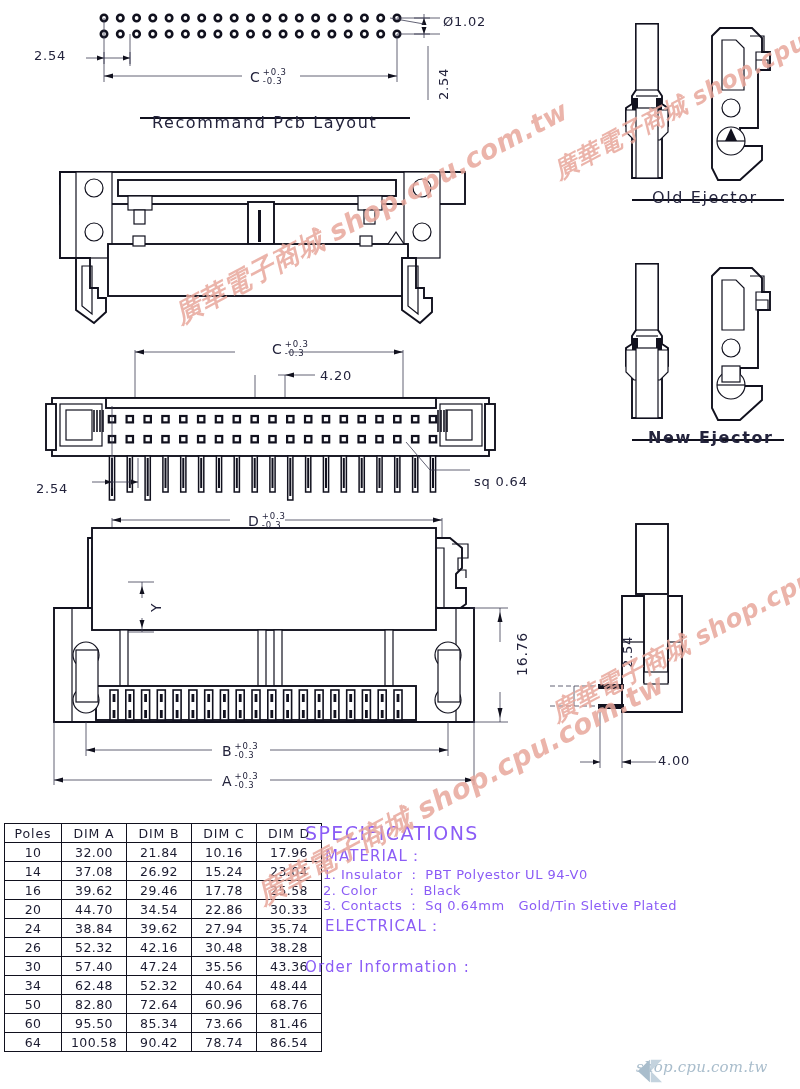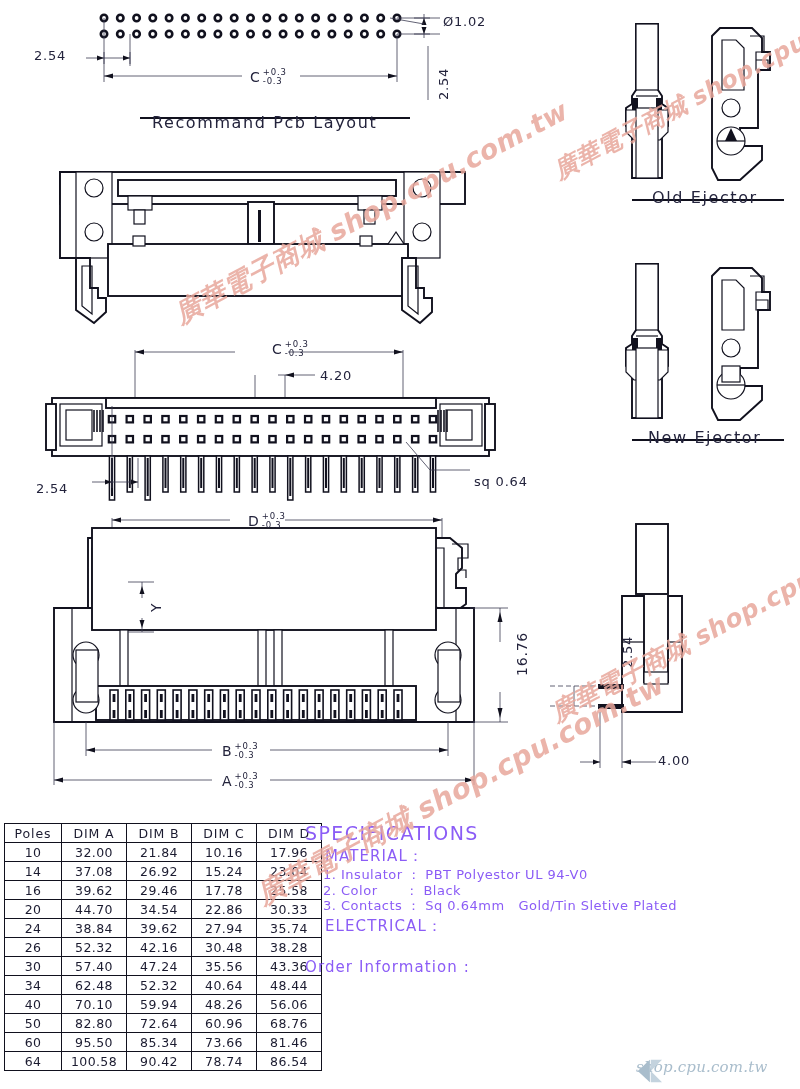--- a/index.html
+++ b/index.html
@@ -543,21 +543,21 @@
       <path class="fillw2" d="M108,20 L100,28 L100,160 L106,172 L128,172 L150,152 L150,138 L128,138 L128,120 L146,120
                                L146,62 L158,62 L158,44 L150,44 L150,30 L140,20 Z"></path>
       <path class="ln" d="M110,32 L110,82 L132,82 L132,40 L124,32 Z"></path>
       <path class="ln" d="M138,28 L152,28 L152,44 L144,44 L144,52 L156,52 L156,62 L144,62 L144,44"></path>
       <circle class="fillw" cx="119" cy="100" r="9"></circle>
       <circle class="fillw" cx="119" cy="137" r="14"></circle>
       <rect class="fillw" x="110" y="118" width="18" height="16"></rect>
       <line class="ln" x1="105" y1="137" x2="133" y2="137"></line>
       <line class="ln2" x1="20" y1="192" x2="172" y2="192"></line>
     </svg>
-    <span class="lbl" style="left:648px;top:428px;font-size:16px;letter-spacing:1.6px;">New Ejector</span>
+    <span class="lbl" style="left:648px;top:428px;font-size:16px;letter-spacing:1.6px;font-weight:bold;">New Ejector</span>
   </div>
 
   <table class="dimtable">
     <thead>
         <tr id="thead-row">
           <th>Poles</th>
           <th>DIM A</th>
           <th>DIM B</th>
           <th>DIM C</th>
           <th>DIM D</th>
@@ -612,27 +612,20 @@
           <td>47.24</td>
           <td>35.56</td>
           <td>43.36</td>
         </tr>
         <tr>
           <td>34</td>
           <td>62.48</td>
           <td>52.32</td>
           <td>40.64</td>
           <td>48.44</td>
-        </tr>
-        <tr>
-          <td>40</td>
-          <td>70.10</td>
-          <td>59.94</td>
-          <td>48.26</td>
-          <td>56.06</td>
         </tr>
         <tr>
           <td>50</td>
           <td>82.80</td>
           <td>72.64</td>
           <td>60.96</td>
           <td>68.76</td>
         </tr>
         <tr>
           <td>60</td>

